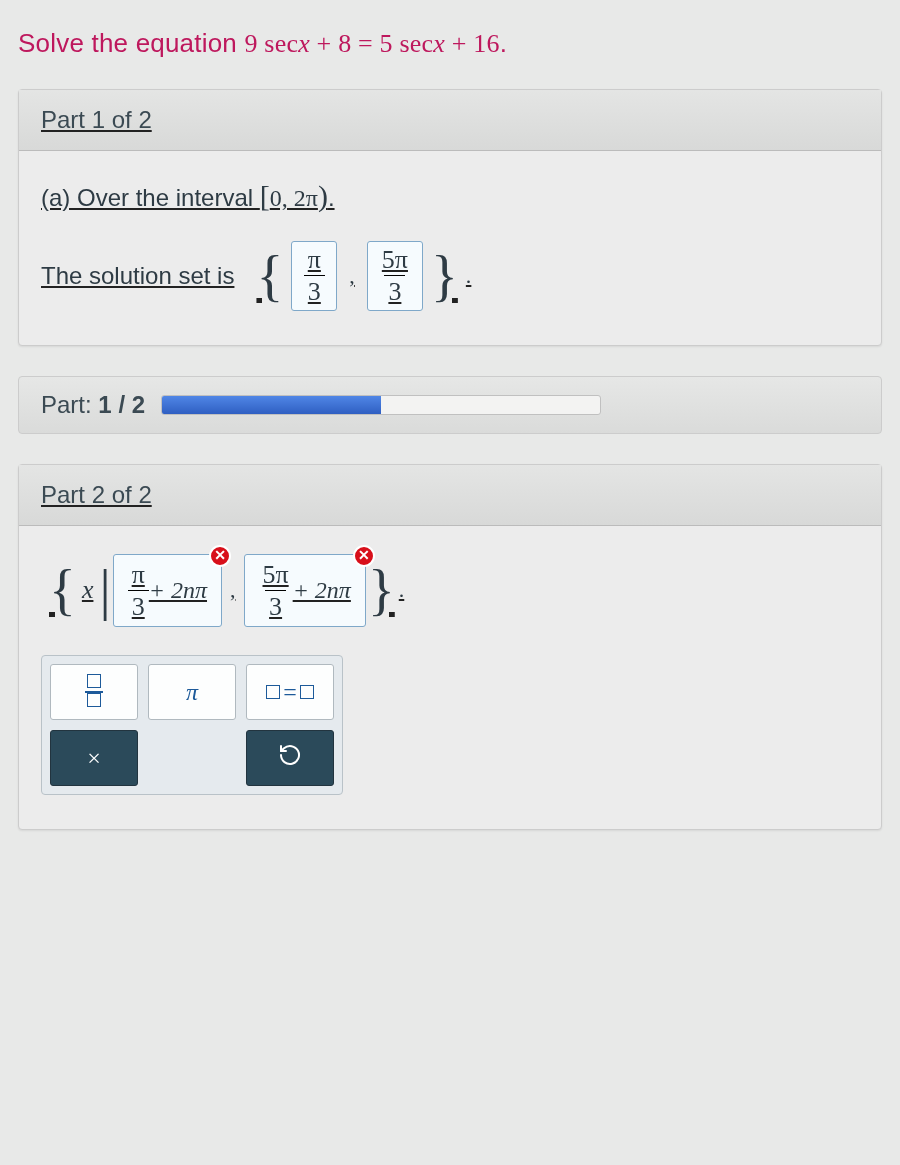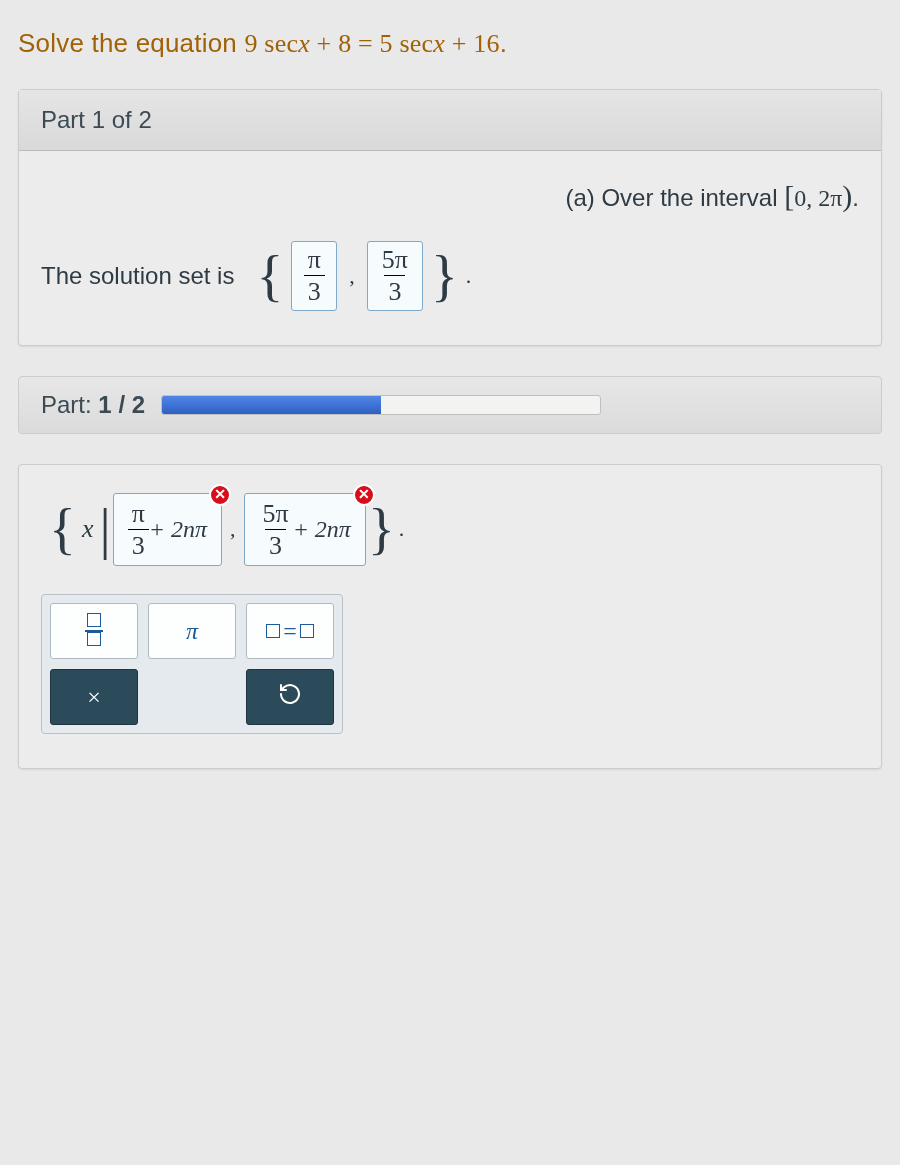--- a/index.html
+++ b/index.html
@@ -6,49 +6,49 @@
   body {
     margin: 0;
     padding: 20px 18px;
     font-family: Arial, Helvetica, sans-serif;
     background: #e8e9e8;
     color: #222;
     width: 900px;
   }
   .problem-statement {
     font-size: 26px;
-    color: #a16207;
+    color: #be185d;
     margin: 8px 0 30px 0;
     letter-spacing: 0.2px;
   }
   .math-it { font-style: italic; }
 
   .panel {
     background: #ececec;
     border: 1px solid #ccc;
     border-radius: 4px;
     margin-bottom: 30px;
     overflow: visible;
     box-shadow: 0 1px 2px rgba(0,0,0,0.08);
+    text-decoration: underline;
   }
   .panel-header {
     background: linear-gradient(#e4e5e4, #d8d9d8);
     border-bottom: 1px solid #bbb;
     padding: 16px 22px;
     font-size: 24px;
     color: #3b4a53;
   }
   .panel-body {
     padding: 28px 22px 34px 22px;
     font-size: 24px;
     color: #2e3b44;
   }
   .label-line {
     margin-bottom: 28px;
-    text-align: right;
   }
 
   
   .progress-row {
     display: flex;
     align-items: center;
     gap: 16px;
     background: linear-gradient(#e6e7e6, #dadbda);
     border: 1px solid #ccc;
     border-radius: 4px;
@@ -205,20 +205,21 @@
 <div class="progress-row">
   <div class="progress-label">
     <span>Part: </span><span class="progress-bold">1</span><span class="progress-bold"> / </span><span class="progress-bold">2</span>
   </div>
   <div class="progress-bar-outer">
     <div class="progress-bar-inner"></div>
   </div>
 </div>
 
 <div class="panel">
+  <div class="panel-header">Part 2 of 2</div>
   <div class="panel-body">
 
     <div class="flex-line" style="gap:2px;">
       <span style="width:6px"></span>
       <span class="brace">{</span>
       <span class="serif math-it" style="font-size:26px; padding:0 4px;">x</span>
       <span class="pipe-big">|</span>
 
       <span class="answer-box tall">
         <span class="frac">

